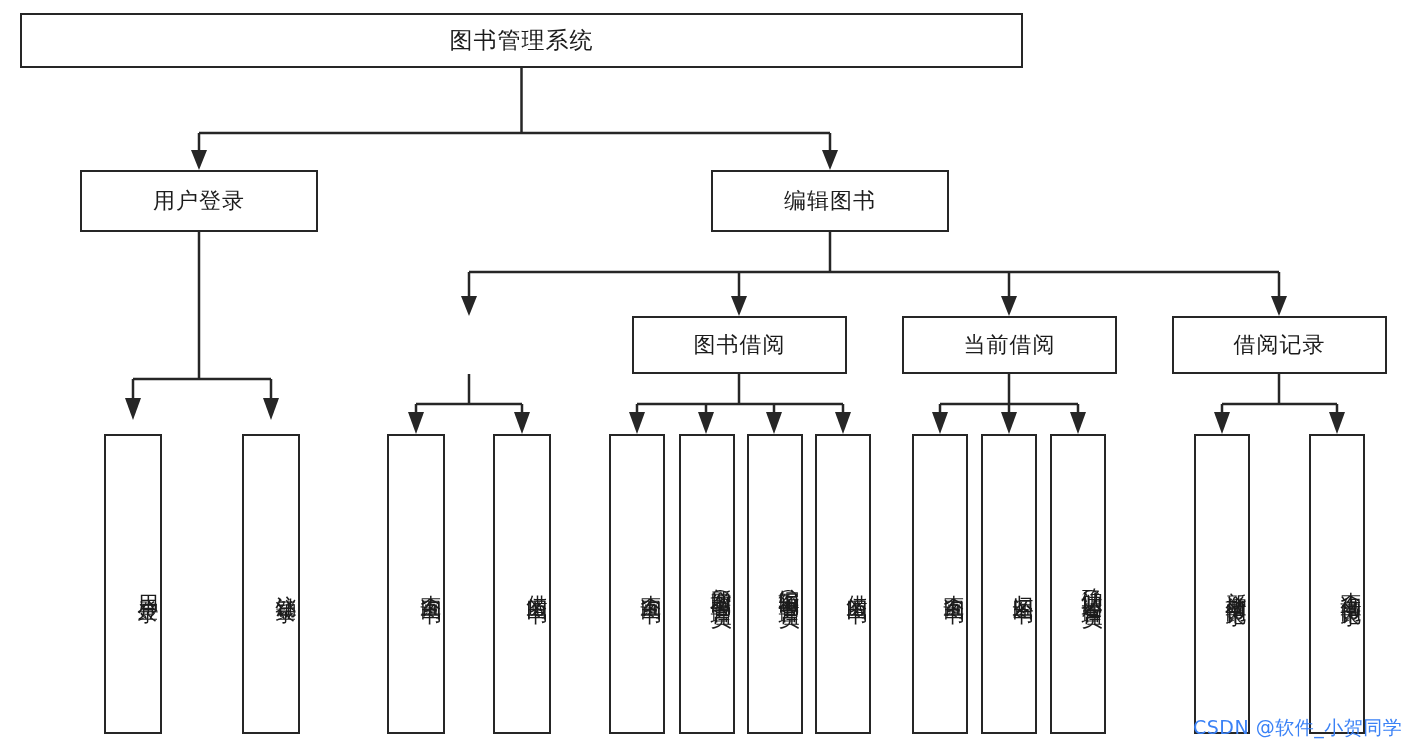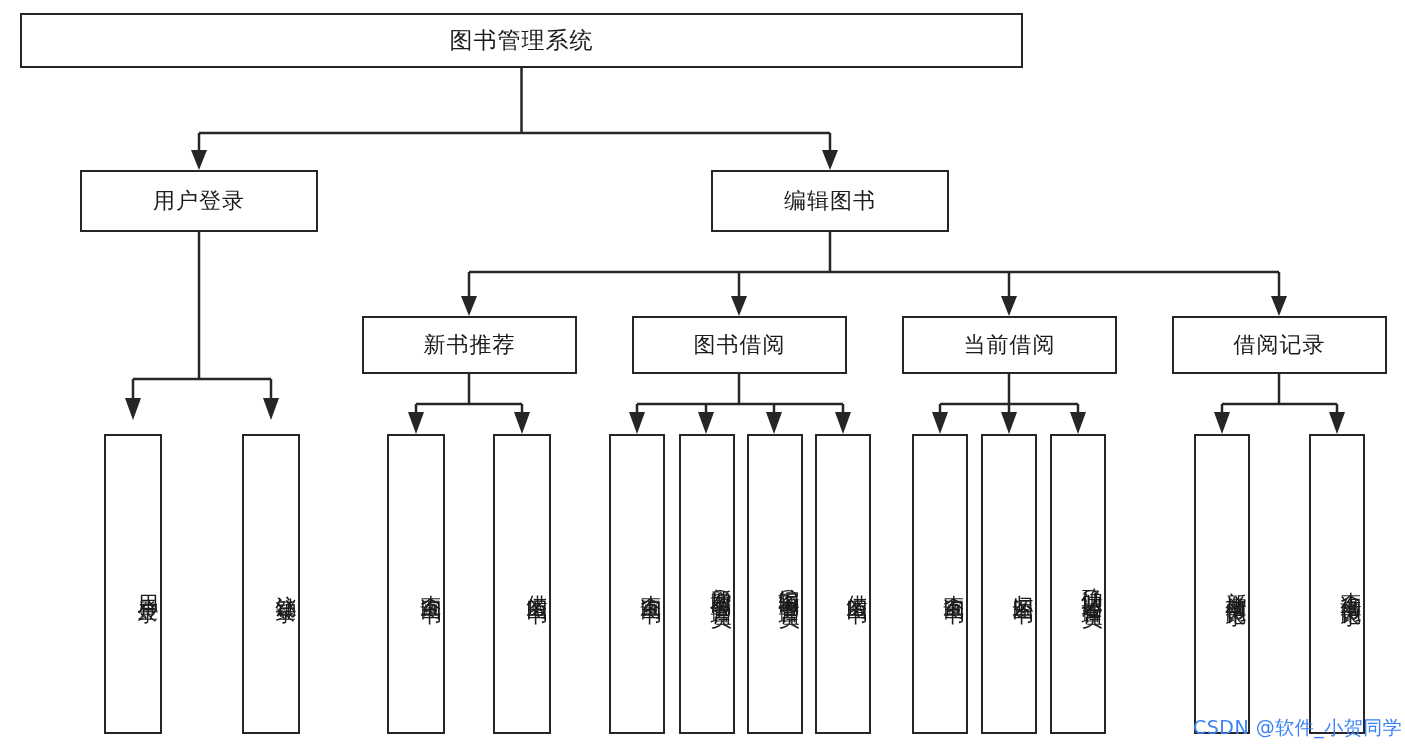--- a/index.html
+++ b/index.html
@@ -152,23 +152,20 @@
     <span>图书管理系统</span>
   </div>
 
   <div class="node horiz" style="left:80px; top:170px; width:238px; height:62px;">
     <span>用户登录</span>
   </div>
   <div class="node horiz" style="left:711px; top:170px; width:238px; height:62px;">
     <span>编辑图书</span>
   </div>
 
-  <div class="node horiz" style="left:362px; top:316px; width:215px; height:58px;">
-    <span>新书推荐</span>
-  </div>
   <div class="node horiz" style="left:902px; top:316px; width:215px; height:58px;">
     <span>当前借阅</span>
   </div>
   <div class="node horiz" style="left:632px; top:316px; width:215px; height:58px;">
     <span>图书借阅</span>
   </div>
   <div class="node horiz" style="left:1172px; top:316px; width:215px; height:58px;">
     <span>借阅记录</span>
   </div>
 

